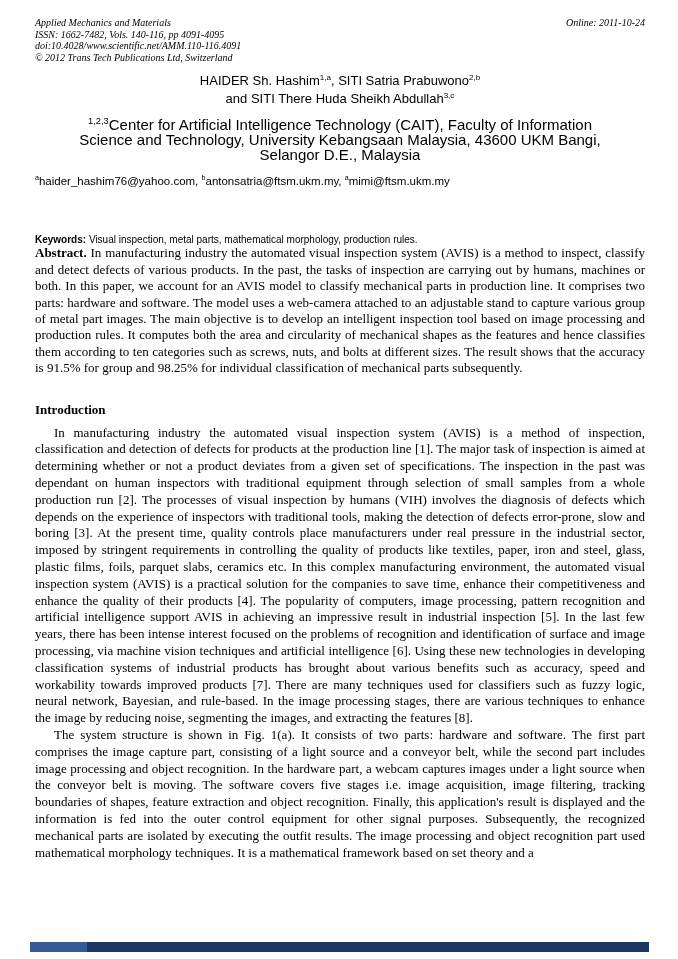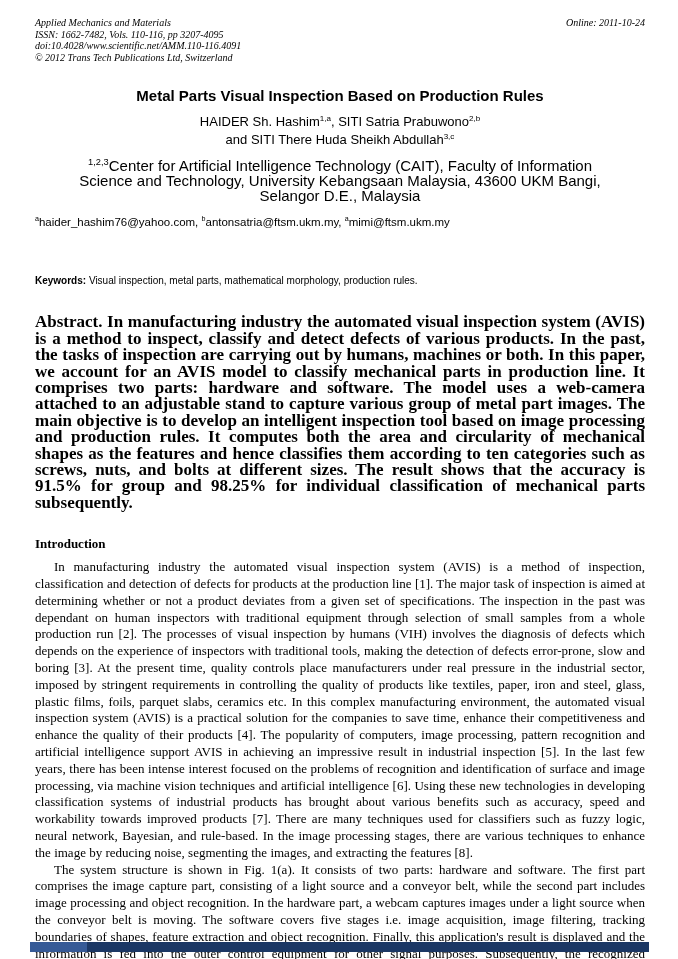--- a/index.html
+++ b/index.html
@@ -57,25 +57,24 @@
     text-align: left;
     margin-top: 13px;
   }
   .keywords {
     font-family: Liberation Sans, sans-serif;
     font-size: 10px;
     margin-top: 47px;
   }
   .keywords b { font-weight: bold; }
   .abstract {
-    font-size: 17px;
+    font-size: 13px;
     line-height: 16.4px;
     text-align: justify;
-    margin-top: 28px;
-    font-weight: bold;
+    margin-top: 0;
   }
   .section-heading {
     font-size: 13px;
     font-weight: bold;
     margin-top: 25px;
   }
   .body-para {
     font-size: 13px;
     line-height: 16.8px;
     text-align: justify;
@@ -96,28 +95,27 @@
 </style>
 </head>
 <body>
 
 <div class="page">
   <div class="content">
 
     <div class="header-row">
       <div class="header-left">
         <div>Applied Mechanics and Materials</div>
-        <div>ISSN: 1662-7482, Vols. 110-116, pp 3207-4095</div>
+        <div>ISSN: 1662-7482, Vols. 140-116, pp 4091-4095</div>
         <div>doi:10.4028/www.scientific.net/AMM.110-116.4091</div>
         <div>© 2012 Trans Tech Publications Ltd, Switzerland</div>
       </div>
       <div class="header-right">Online: 2011-10-24</div>
     </div>
 
-    <h1 class="title">Metal Parts Visual Inspection Based on Production Rules</h1>
 
     <div class="authors">
       <div><span>HAIDER Sh. Hashim</span><sup>1,a</sup><span>, </span><span>SITI Satria Prabuwono</span><sup>2,b</sup></div>
       <div><span>and </span><span>SITI There Huda Sheikh Abdullah</span><sup>3,c</sup></div>
     </div>
 
     <div class="affiliation"><sup>1,2,3</sup><span>Center for Artificial Intelligence Technology (CAIT), Faculty of Information Science and Technology, University Kebangsaan Malaysia, 43600 UKM Bangi, Selangor D.E., Malaysia</span></div>
 
     <div class="emails"><sup>a</sup><span>haider_hashim76@yahoo.com, </span><sup>b</sup><span>antonsatria@ftsm.ukm.my, </span><sup>a</sup><span>mimi@ftsm.ukm.my</span></div>
 

